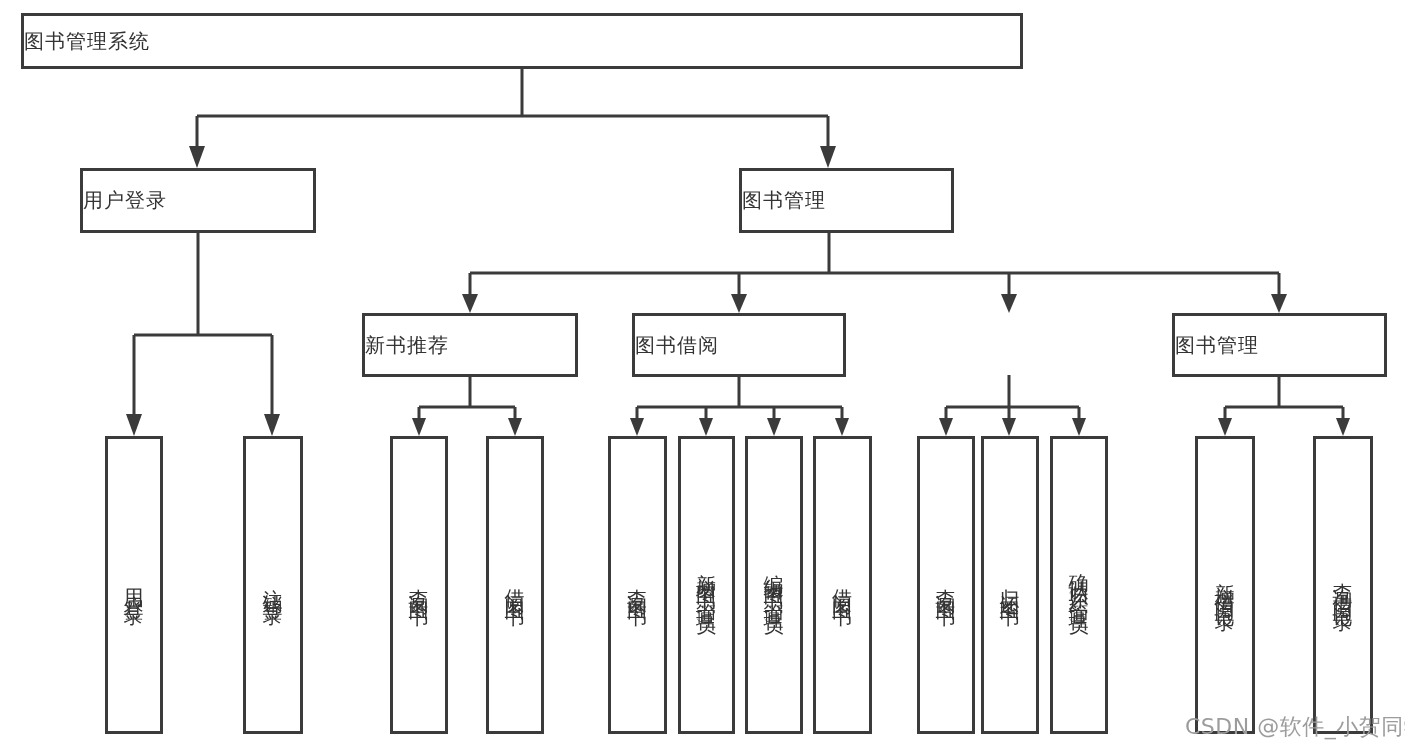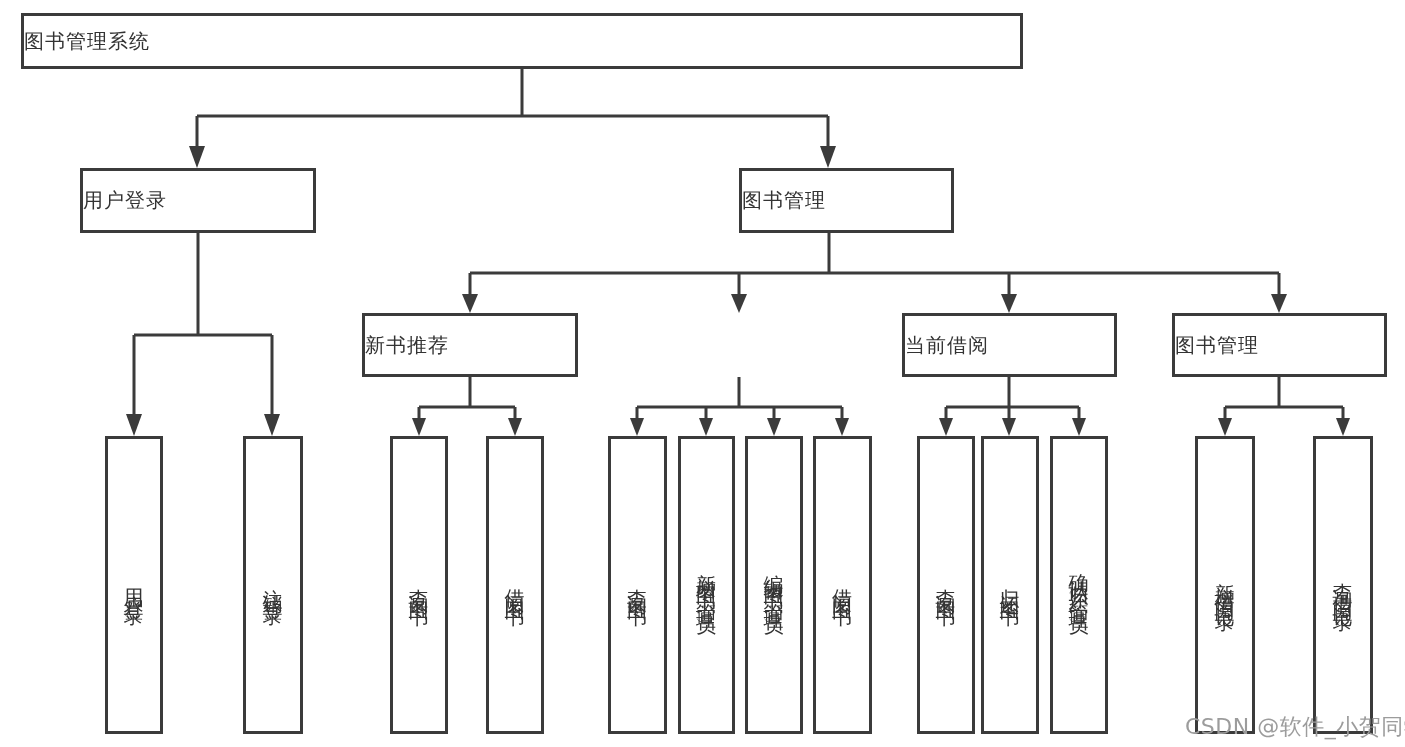--- a/index.html
+++ b/index.html
@@ -110,22 +110,22 @@
   <div class="hbox" style="left:80px;top:168px;width:236px;height:65px">
     <span>用户登录</span>
   </div>
   <div class="hbox" style="left:739px;top:168px;width:215px;height:65px">
     <span>图书管理</span>
   </div>
 
   <div class="hbox" style="left:362px;top:313px;width:216px;height:64px">
     <span>新书推荐</span>
   </div>
-  <div class="hbox" style="left:902px;top:313px;width:215px;height:64px">
-    <span>当前借阅</span>
+  <div class="hbox" style="left:632px;top:313px;width:214px;height:64px">
+    <span>图书借阅</span>
   </div>
   <div class="hbox" style="left:1172px;top:313px;width:215px;height:64px">
     <span>图书管理</span>
   </div>
 
   <div class="vbox" style="left:105px;width:58px">
     <span class="vtext">用户登录</span>
   </div>
   <div class="vbox" style="left:243px;width:60px">
     <span class="vtext">注销登录</span>

